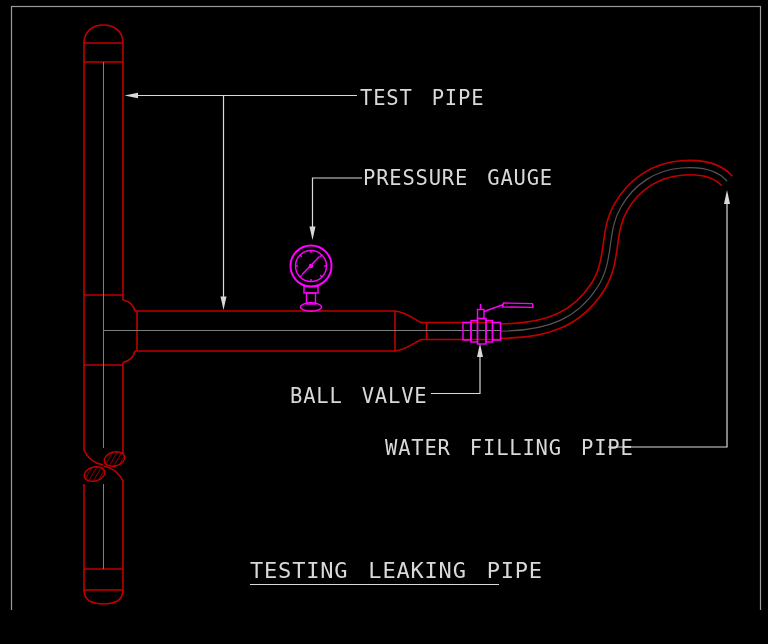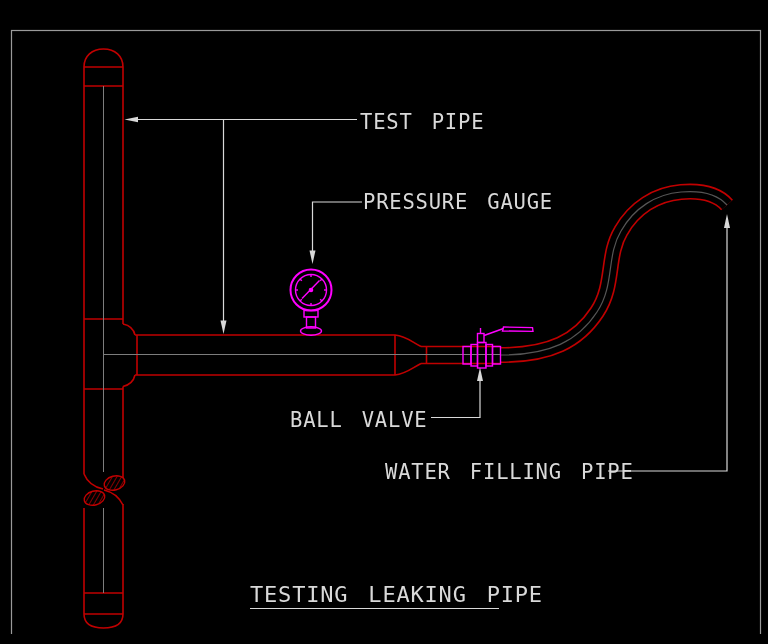--- a/index.html
+++ b/index.html
@@ -1,16 +1,16 @@
 <!DOCTYPE html>
 <html style="--background: #000000; --frame: #9a9a9a; --pipe: #c00000; --centerline: #7d7d7d; --hose-core: #565656; --fitting-accent: #ff00ff; --annotation: #d9d9d9;"><head>
 <meta charset="utf-8">
 <style>
   html,body{margin:0;padding:0;background:var(--background,#000);}
-  .stage{position:relative;width:768px;height:610px;background:var(--background,#000);overflow:hidden;margin-top:24px;}
+  .stage{position:relative;width:768px;height:610px;background:var(--background,#000);overflow:hidden;}
   svg{display:block;}
   .frame{stroke:var(--frame,#9a9a9a);fill:none;stroke-width:1.2;}
   .pipe{stroke:var(--pipe,#c00000);fill:none;stroke-width:1.6;}
   .hatch-ellipse{stroke:var(--pipe,#c00000);stroke-width:1.4;}
   .cl{stroke:var(--centerline,#7d7d7d);fill:none;stroke-width:1;}
   .hose-outer{stroke:var(--pipe,#c00000);fill:none;stroke-width:16;stroke-linecap:butt;}
   .hose-inner{stroke:var(--background,#000);fill:none;stroke-width:12.8;stroke-linecap:butt;}
   .hose-core{stroke:var(--hose-core,#565656);fill:none;stroke-width:1.2;stroke-linecap:butt;}
   .mag{stroke:var(--fitting-accent,#ff00ff);fill:none;stroke-width:1.4;}
   .mag-thick{stroke:var(--fitting-accent,#ff00ff);fill:none;stroke-width:2;}

